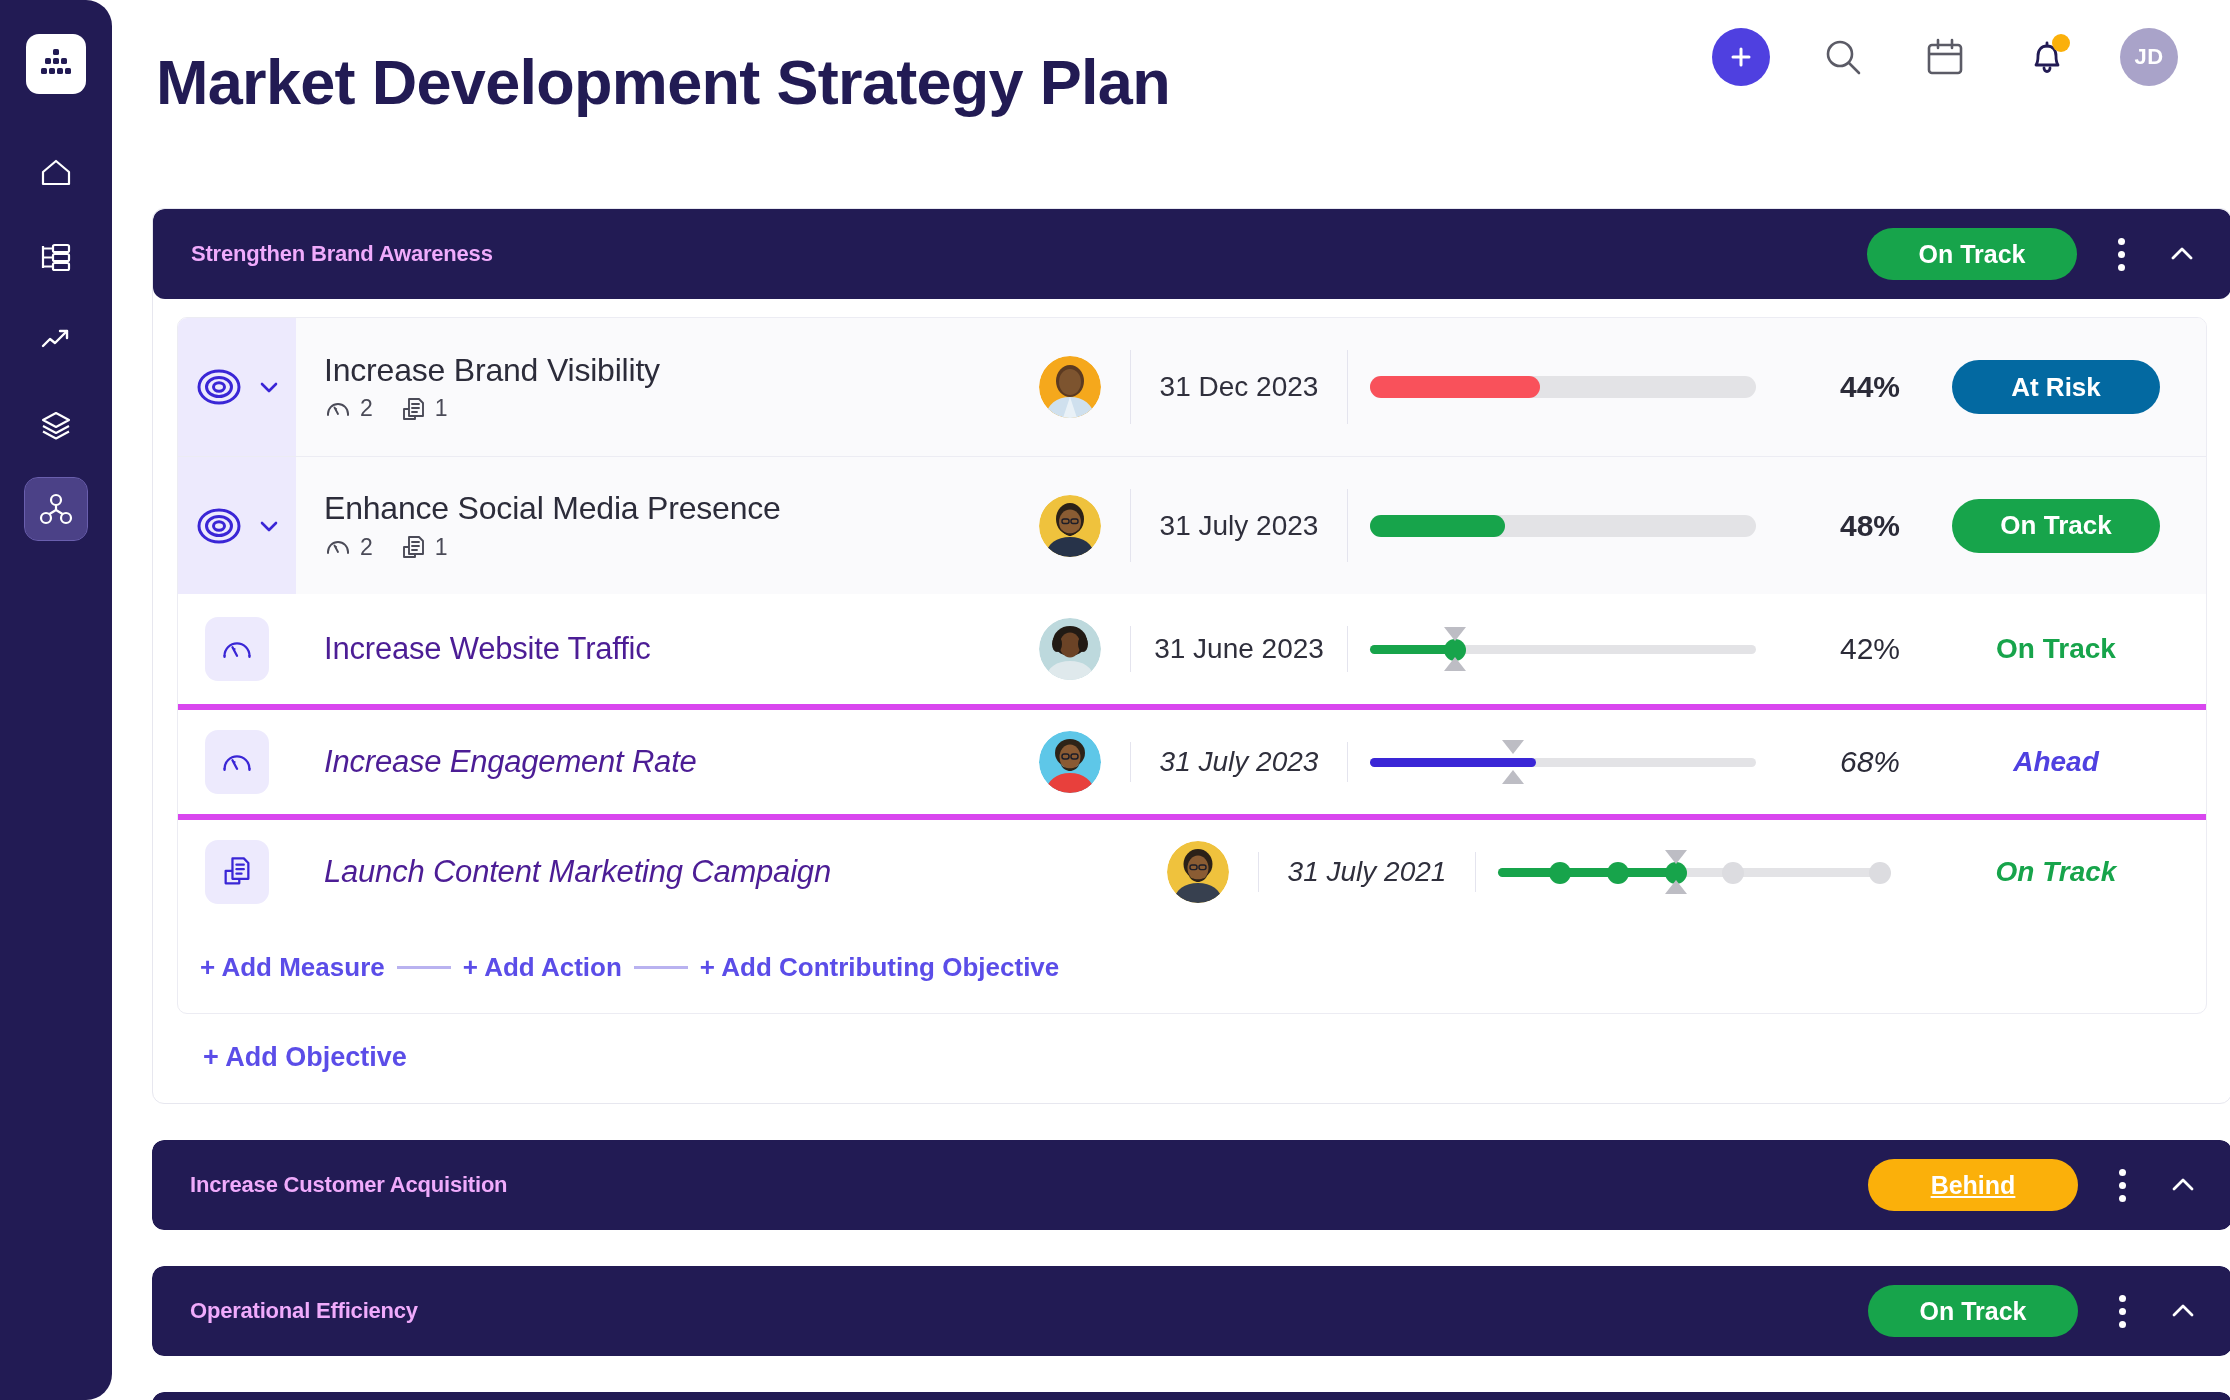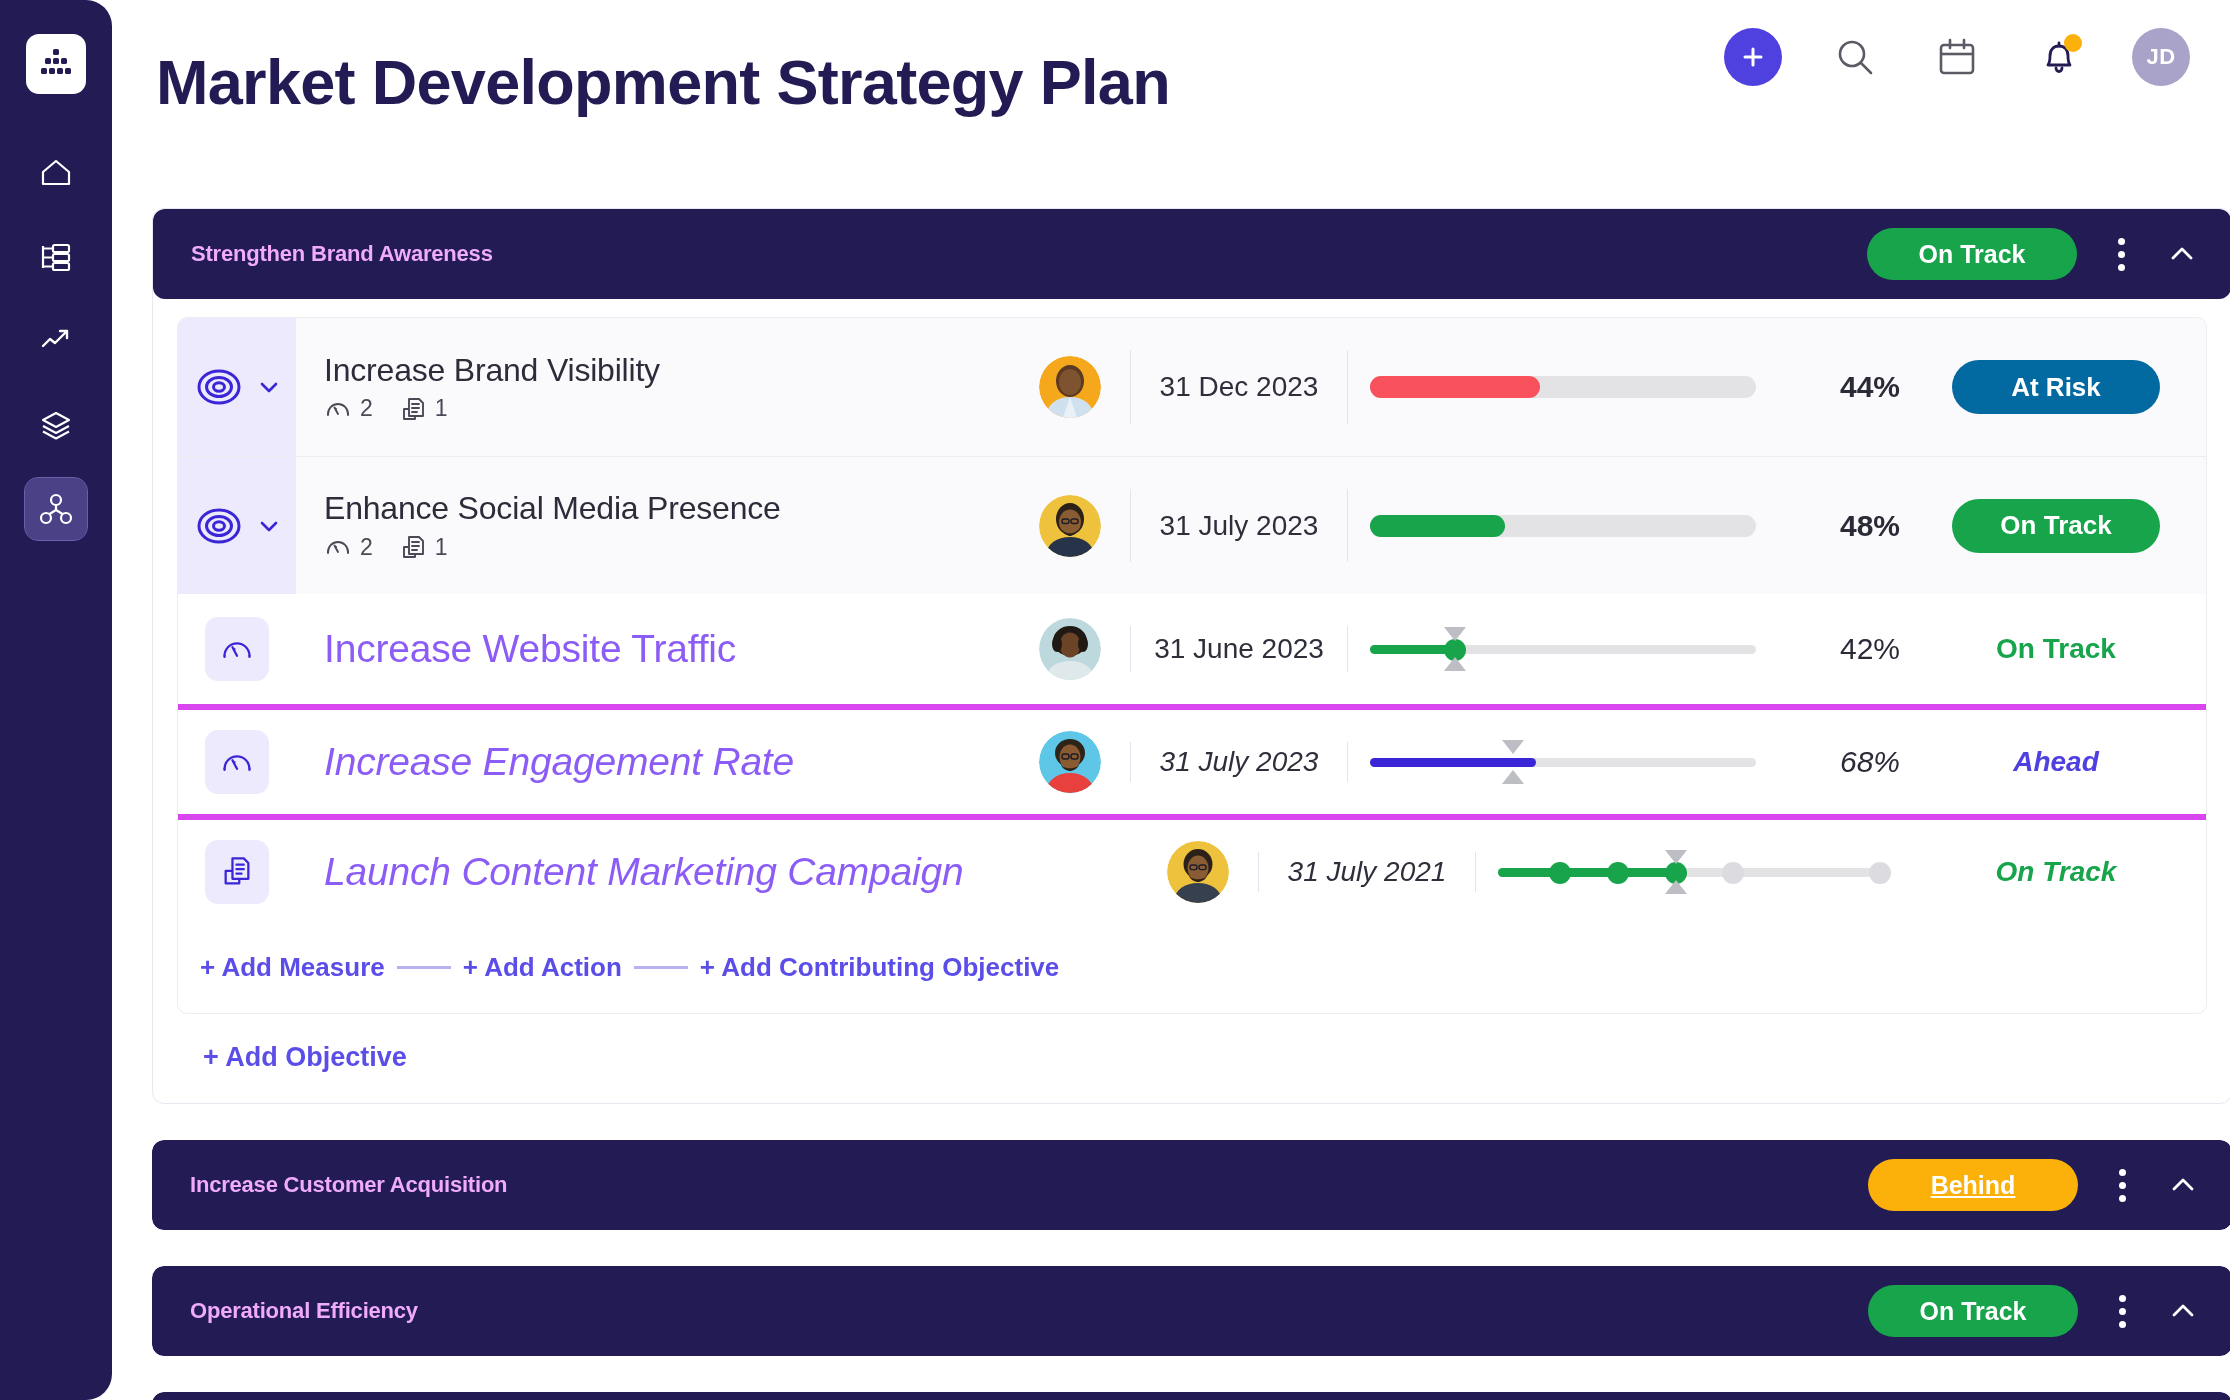--- a/index.html
+++ b/index.html
@@ -30,21 +30,21 @@
   }
   .nav-list { margin-top: 48px; display: flex; flex-direction: column; align-items: center; gap: 22px; }
   .nav-item {
     width: 62px; height: 62px; border-radius: 13px;
     display: flex; align-items: center; justify-content: center;
   }
   .nav-item.active { background: #4b4187; outline: 1px solid #6a5fae; }
 
   
   .topbar {
-    position: absolute; left: 112px; top: 0; right: 0; height: 152px;
+    position: absolute; left: 112px; top: 0; right: 12px; height: 152px;
   }
   .page-title {
     position: absolute; left: 44px; top: 46px;
     font-size: 63px; font-weight: 700; color: #221B54;
     letter-spacing: -0.7px; white-space: nowrap;
   }
   .topbar-actions {
     position: absolute; right: 40px; top: 28px;
     display: flex; align-items: center; gap: 44px;
   }
@@ -143,21 +143,21 @@
   }
   .measure-icon-tile {
     width: 64px; height: 64px; border-radius: 13px; background: #EDEAFD;
     display: flex; align-items: center; justify-content: center;
   }
 
   
   .row-main { flex: 1; display: flex; flex-direction: column; justify-content: center; padding-left: 28px; }
   .row.objective .row-main { justify-content: center; gap: 6px; }
   .row-title { font-size: 32px; color: #2c2c3a; letter-spacing: -.2px; white-space: nowrap; }
-  .row.measure .row-title { font-size: 39px; color: #8b5cf6; }
+  .row.measure .row-title { font-size: 31px; color: #4c1d95; }
   .meta-line { display: flex; align-items: center; gap: 26px; }
   .meta-item { display: flex; align-items: center; gap: 8px; color: #4a4a57; font-size: 23px; }
 
   
   .cell-avatar { width: 120px; flex: none; display: flex; align-items: center; justify-content: center; }
   .ava {
     width: 62px; height: 62px; border-radius: 50%;
     display: block; overflow: hidden; position: relative;
   }
   .ava svg { display: block; }

